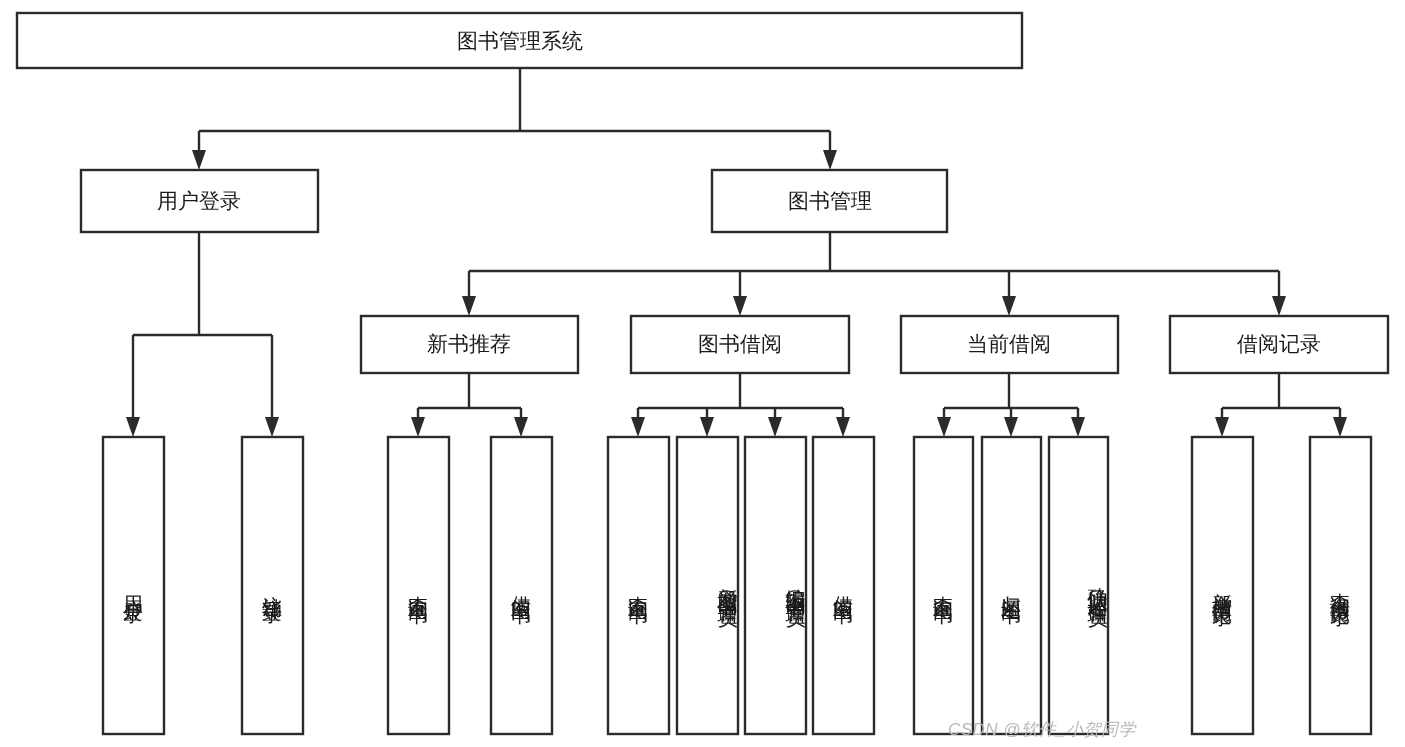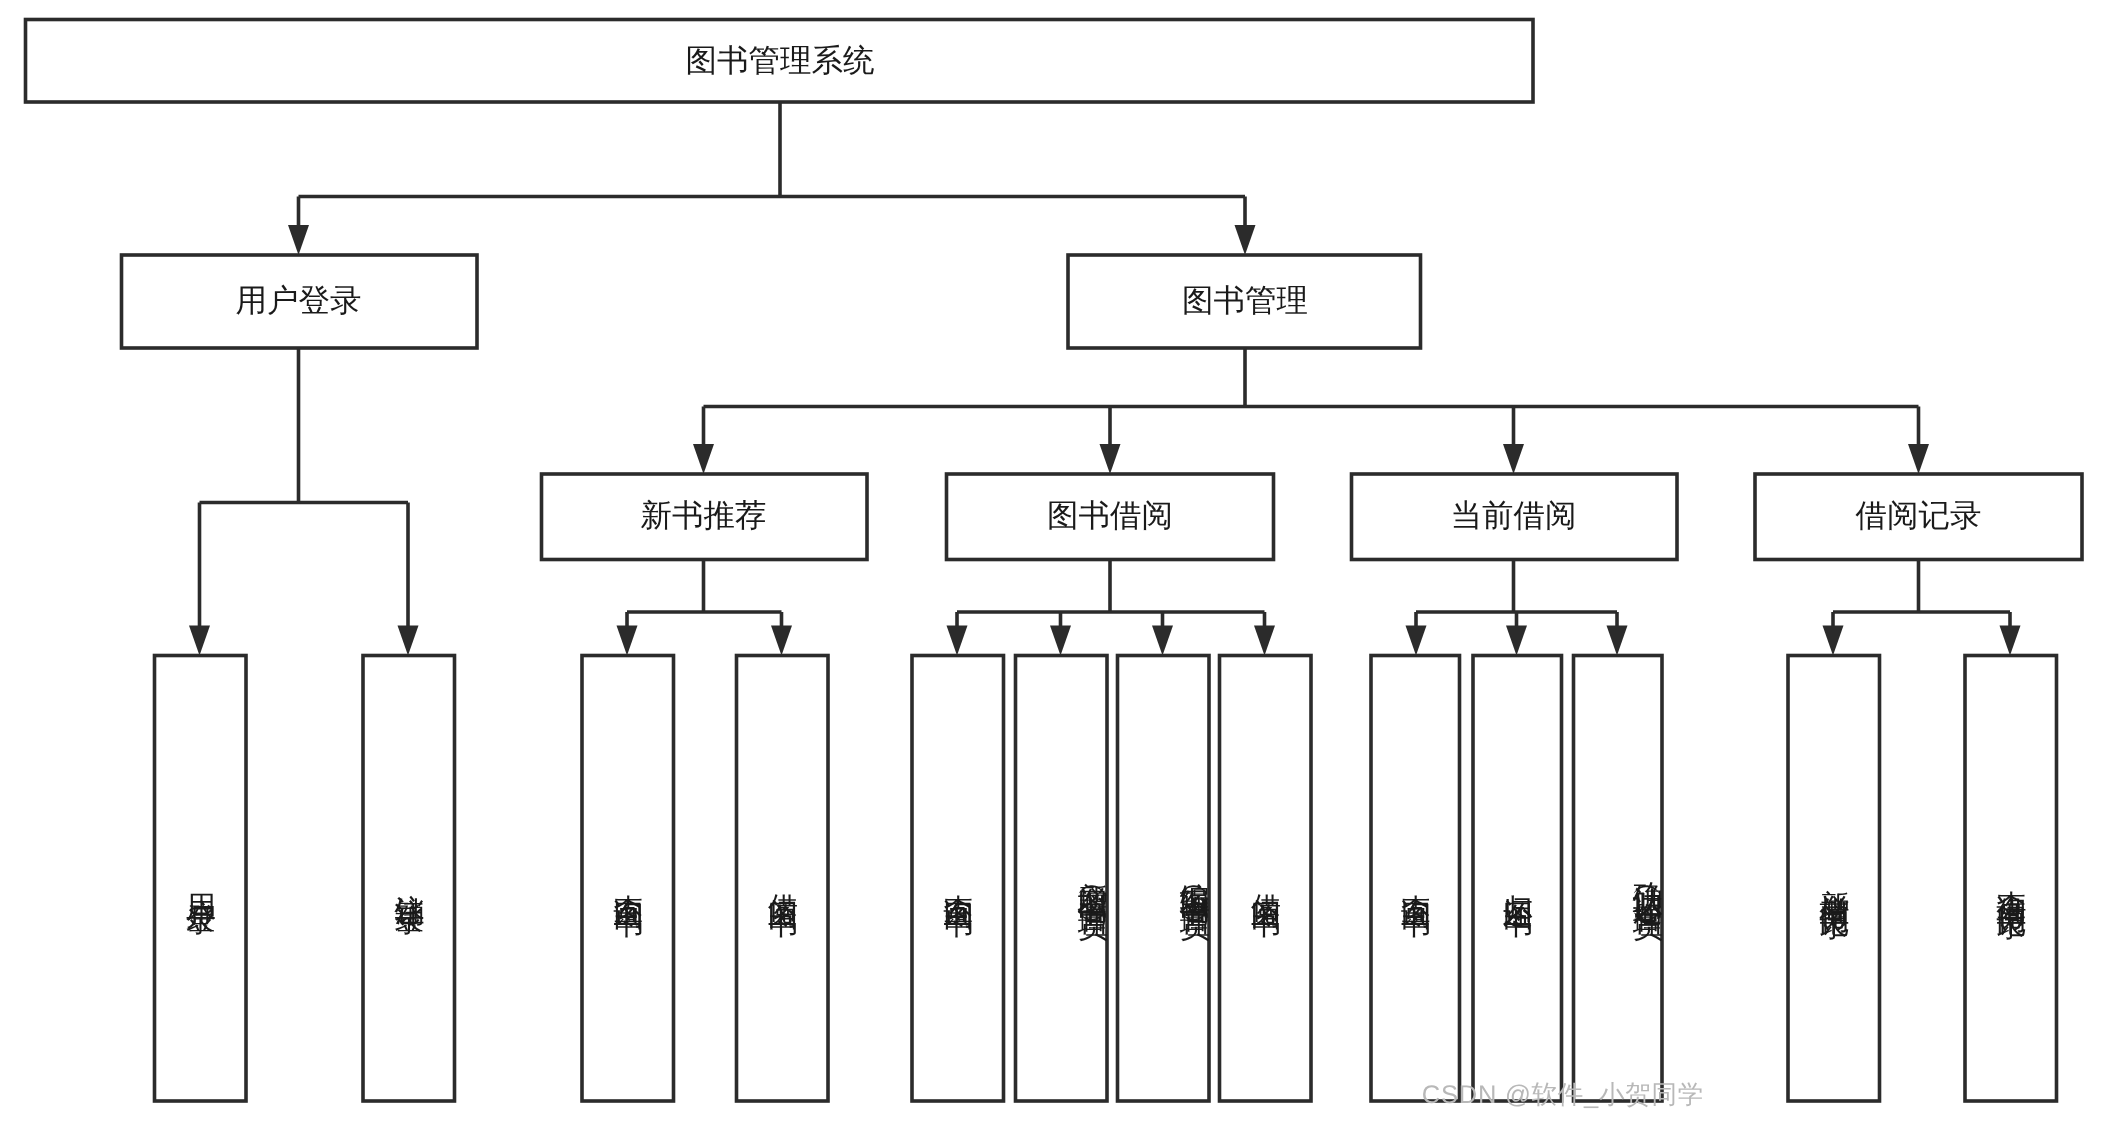--- a/index.html
+++ b/index.html
@@ -72,20 +72,21 @@
   }
   .watermark {
     position: absolute;
     right: 8px;
     bottom: 6px;
     font-family: "Liberation Sans", "DejaVu Sans", sans-serif;
     font-size: 17px;
     color: #b8b8b8;
     white-space: nowrap;
     letter-spacing: 0.5px;
+    font-style: italic;
   }
 </style>
 </head>
 <body>
 
 <div id="diagram-root">
 
   <svg id="diagram-svg" viewBox="0 0 1405 747">
 
     <g>

